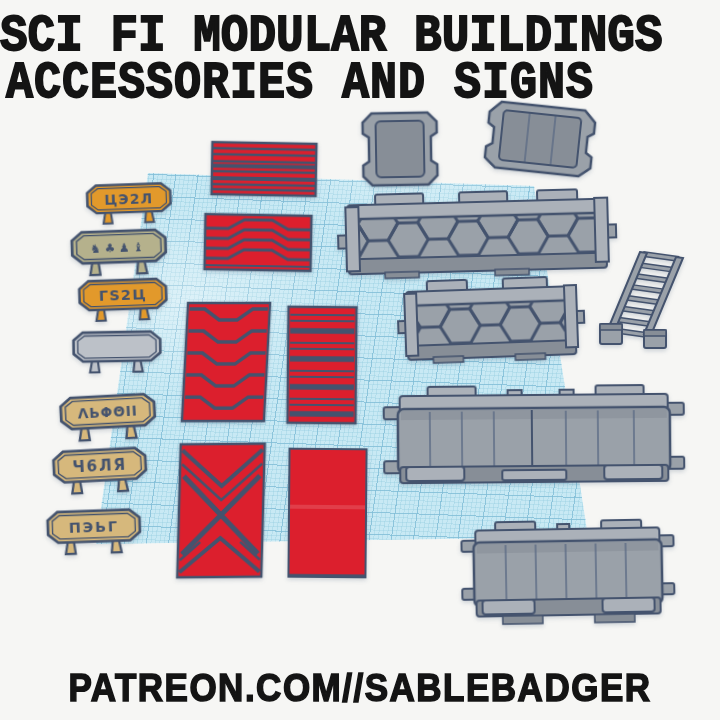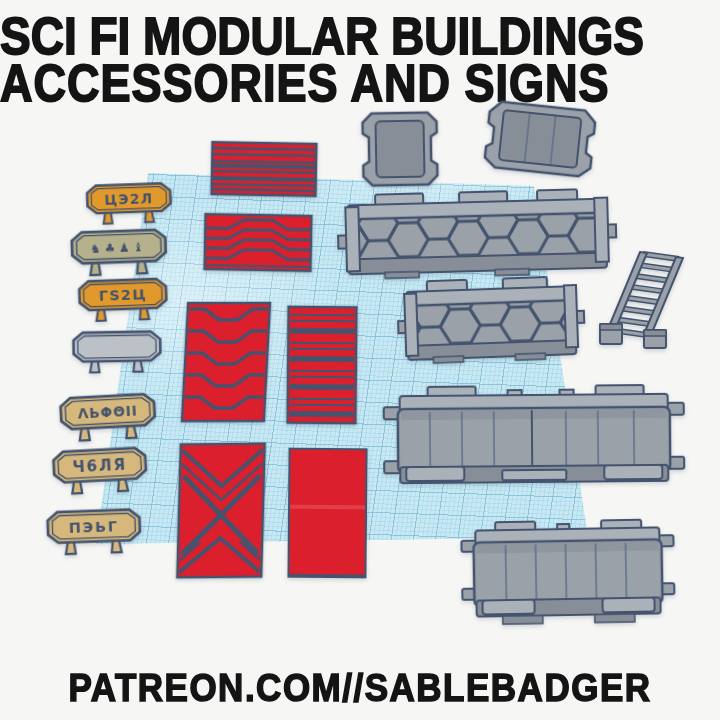--- a/index.html
+++ b/index.html
@@ -2,21 +2,21 @@
 <html style="--background: #f6f6f4; --text: #141414; --grid_base: #c8e9f4; --grid_line: #7fbcd6; --panel_red: #dc1f2d; --outline_navy: #44536e; --seam_gray: #5f6e86; --sign_orange: #e2992b; --sign_khaki: #b5b18c; --sign_gray: #bcc1c8; --sign_tan: #d6b87c; --model_gray: #9aa1a9; --model_gray_light: #abb1b9; --model_gray_dark: #878e97;"><head>
 <meta charset="utf-8">
 <style>
   html,body{margin:0;padding:0;background:#f6f6f4;}
   #stage{position:relative;width:720px;height:720px;overflow:hidden;
          background:var(--background,#f6f6f4);
          font-family:"Liberation Sans",sans-serif;}
 
   
   .title{position:absolute;top:10px;left:0;width:600px;text-align:center;
-         color:var(--text,#141414);font-weight:bold;}
+         color:var(--text,#141414);font-weight:bold;font-family:Liberation Mono, monospace;}
   .title .l1{font-size:46px;line-height:47px;letter-spacing:0px;
              transform:scaleY(1.14);transform-origin:top center;
              -webkit-text-stroke:1.6px var(--text,#141414);white-space:nowrap;}
   .title .l2{font-size:45px;line-height:47px;letter-spacing:1px;
              transform:scaleY(1.14);transform-origin:top center;
              -webkit-text-stroke:1.6px var(--text,#141414);white-space:nowrap;}
   .footer{position:absolute;top:666px;left:0;width:720px;text-align:center;
           color:var(--text,#141414);font-weight:bold;font-size:35px;
           letter-spacing:1.5px;-webkit-text-stroke:1.4px var(--text,#141414);
           transform:scaleY(1.1);transform-origin:top center;white-space:nowrap;}

